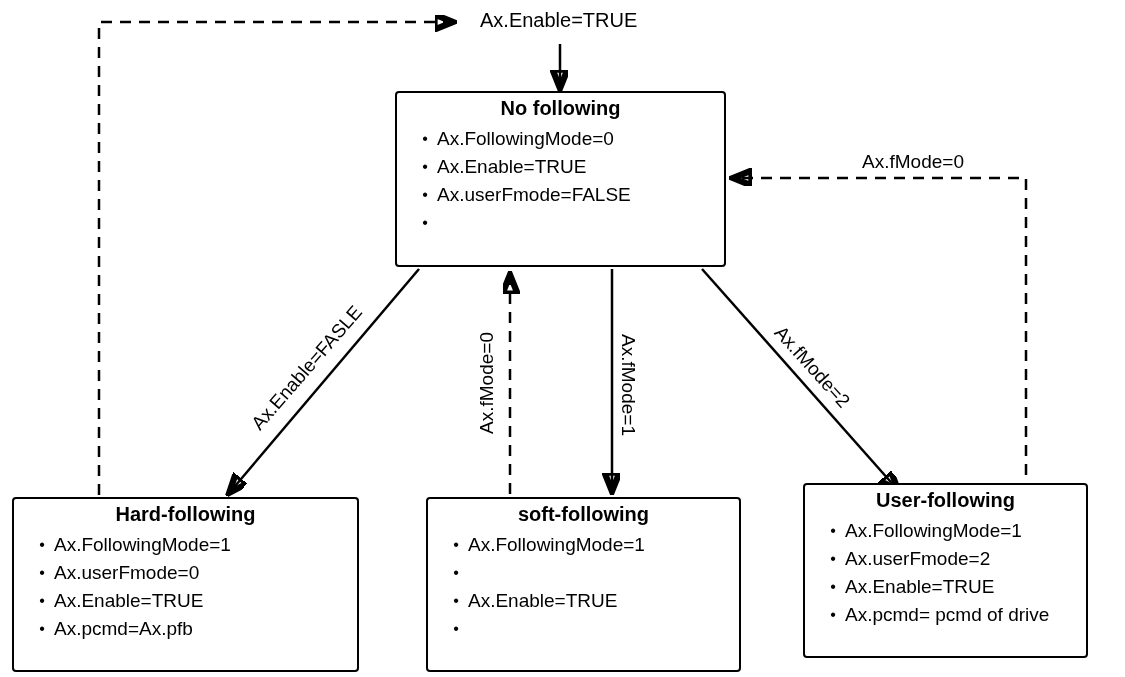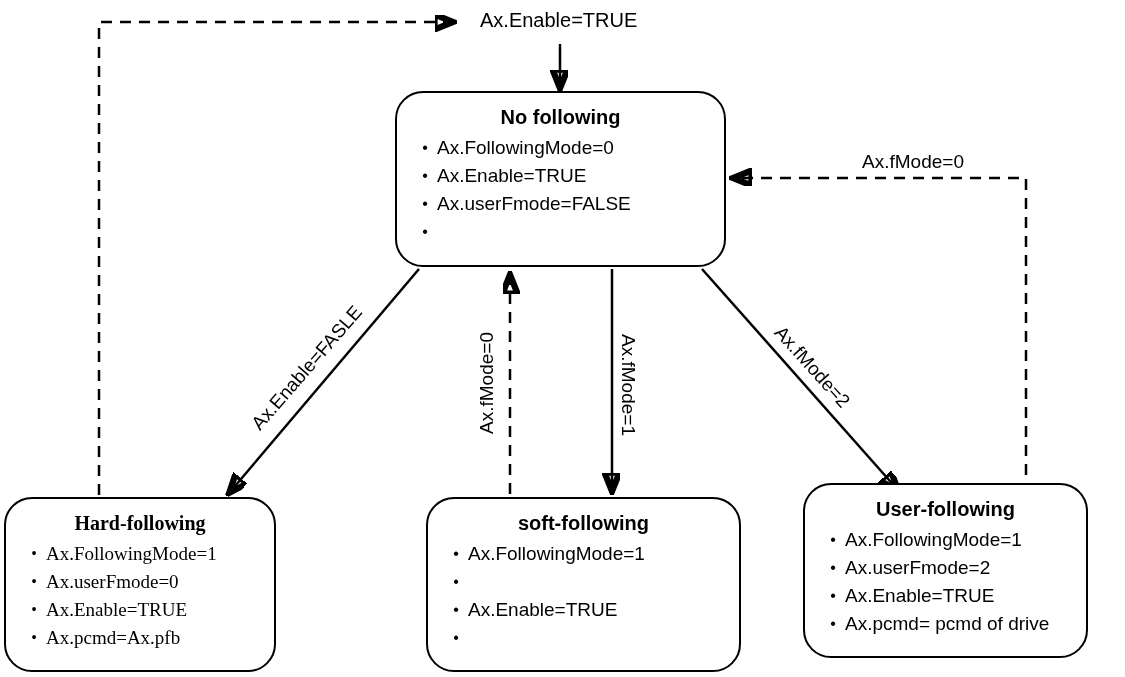--- a/index.html
+++ b/index.html
@@ -13,23 +13,23 @@
     overflow: hidden;
   }
   .edges { position: absolute; left: 0; top: 0; width: 1125px; height: 677px; }
   .edges path { stroke: #000000; fill: none; stroke-width: 2.5; }
   .edges path.dashed { stroke-dasharray: 11 8; }
 
   .state-box {
     position: absolute;
     box-sizing: border-box;
     border: 2.5px solid #000000;
-    border-radius: 28px;
+    border-radius: 4px;
     background: #ffffff;
-    padding-top: 11px;
+    padding-top: 2px;
   }
   .state-title {
     text-align: center;
     font-weight: bold;
     font-size: 20px;
     line-height: 27px;
   }
   .state-bullets { margin: 3px 0 0 0; padding: 0; list-style: none; }
   .state-bullets li { display: flex; font-size: 19px; line-height: 28px; }
   .b-marker { flex: 0 0 24px; margin-left: 16px; text-align: center; font-size: 16px; }
@@ -82,21 +82,21 @@
       <li>
         <span class="b-marker">•</span>
         <span class="b-text">Ax.userFmode=FALSE</span>
       </li>
       <li>
         <span class="b-marker">•</span>
       </li>
     </ul>
   </div>
 
-  <div class="state-box" style="left:4px; top:497px; width:272px; height:175px;font-family:Liberation Serif, serif;">
+  <div class="state-box" style="left:12px; top:497px; width:347px; height:175px;">
     <div class="state-title">Hard-following</div>
     <ul class="state-bullets">
       <li>
         <span class="b-marker">•</span>
         <span class="b-text">Ax.FollowingMode=1</span>
       </li>
       <li>
         <span class="b-marker">•</span>
         <span class="b-text">Ax.userFmode=0</span>
       </li>

